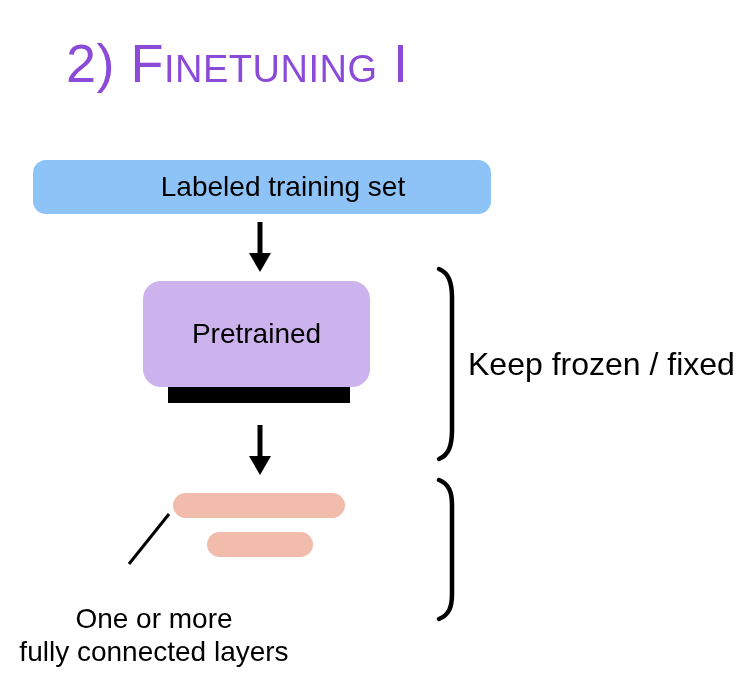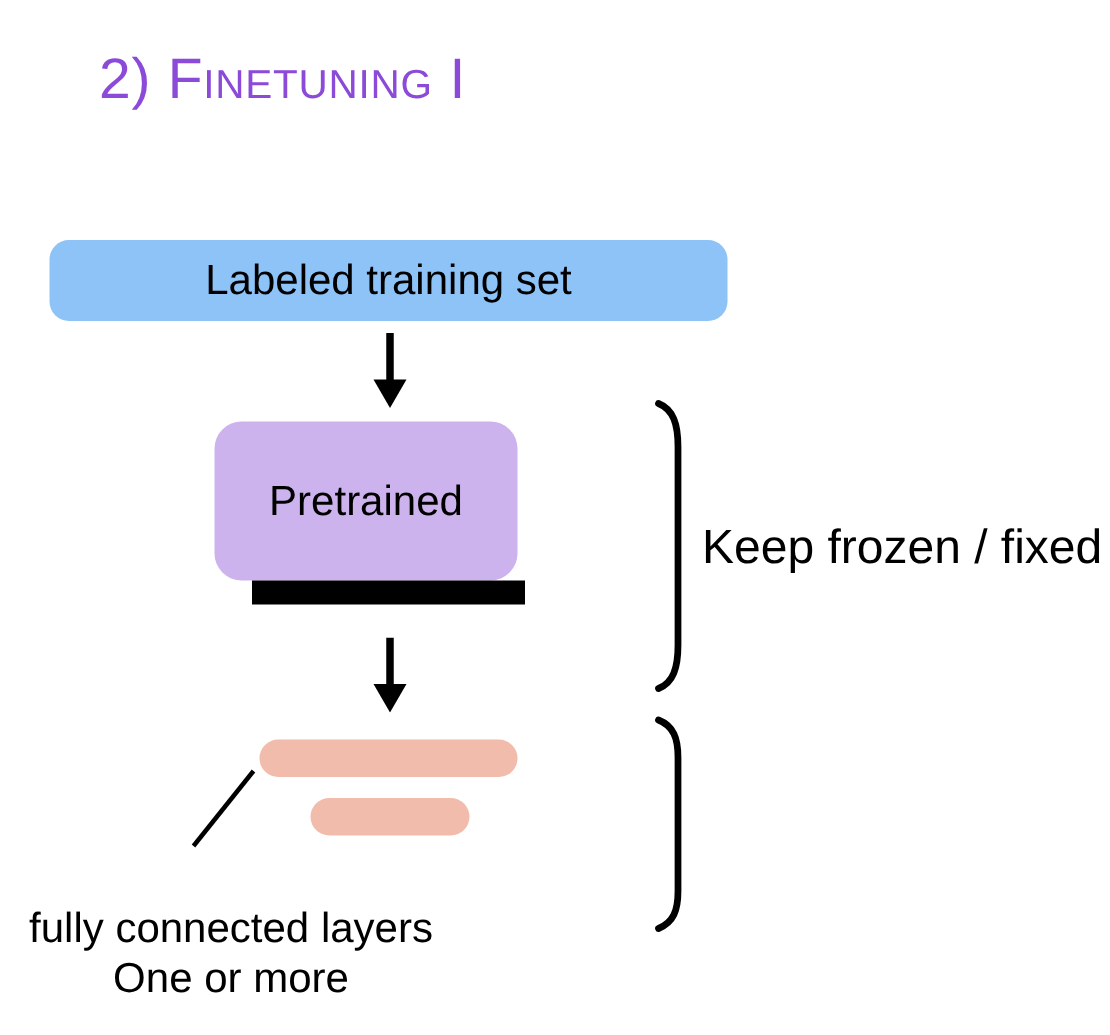--- a/index.html
+++ b/index.html
@@ -14,48 +14,49 @@
     height: 690px;
     background: #ffffff;
     overflow: hidden;
     color: var(--ink, #000000);
   }
   .abs { position: absolute; }
 
   .title {
     left: 66px;
     top: 32px;
-    font-size: 38px;
+    font-size: 54px;
     font-variant: small-caps;
     letter-spacing: 0.5px;
     color: var(--title, #8B4AD8);
     white-space: nowrap;
   }
 
   .node {
     display: flex;
     align-items: center;
     justify-content: center;
     text-align: center;
     font-size: 28px;
     line-height: 34px;
     color: var(--ink, #000000);
   }
   .training-set-box {
     left: 33px;
     top: 160px;
-    width: 452px;
+    width: 416px;
     height: 54px;
     border-radius: 13px;
     background: var(--training-set-box, #8EC3F8);
+    padding-left: 42px;
   }
   .transformer-box {
     left: 143px;
     top: 281px;
-    width: 202px;
+    width: 227px;
     height: 106px;
     border-radius: 18px;
     background: var(--transformer-box, #CDB3EE);
     flex-direction: column;
   }
   .black-bar {
     left: 168px;
     top: 387px;
     width: 182px;
     height: 16px;
@@ -133,17 +134,17 @@
   </svg>
 
   <div class="abs fc-bar fc-bar-1"></div>
   <div class="abs fc-bar fc-bar-2"></div>
 
   <svg class="abs pointer-line" width="46" height="56" viewBox="0 0 46 56">
     <line x1="3" y1="53" x2="43" y2="3" stroke="currentColor" stroke-width="3"></line>
   </svg>
 
   <div class="abs fc-caption">
+    <div>One or more</div>
     <div>fully connected layers</div>
-    <div>One or more</div>
   </div>
 
 </div>
 
 </body></html>

